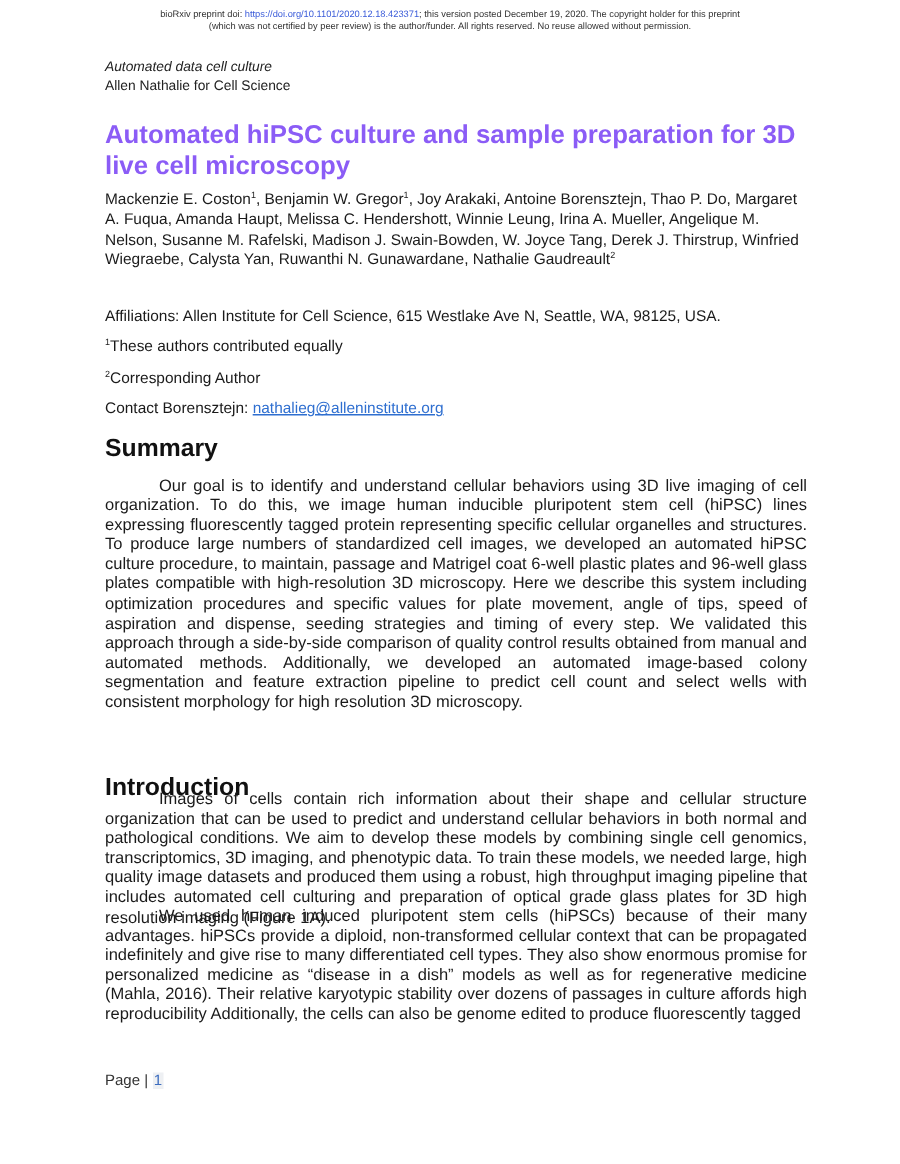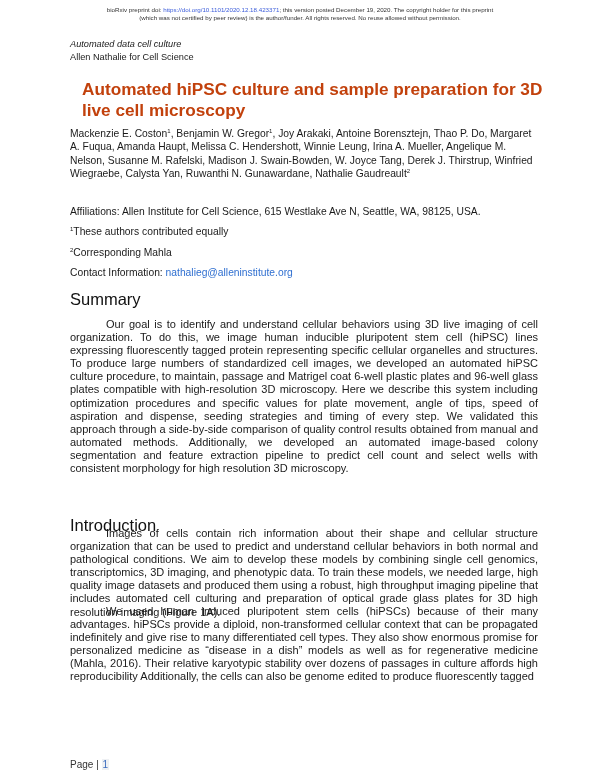--- a/index.html
+++ b/index.html
@@ -3,32 +3,32 @@
 <meta charset="utf-8">
 <style>
   html, body { margin: 0; padding: 0; background: #ffffff; }
   body { width: 600px; height: 776px; position: relative; overflow: hidden;
          font-family: "Liberation Sans", sans-serif; color: #1a1a1a; }
   .preprint { position: absolute; top: 6px; left: 0; width: 600px; text-align: center;
               font-size: 6.2px; line-height: 8px; color: #333; }
   .preprint a { color: #3a5bd9; text-decoration: none; }
   .running { position: absolute; left: 70px; top: 38px; font-size: 9.2px; line-height: 13px; color: #222; }
   .running .it { font-style: italic; }
-  .title { position: absolute; left: 82px; top: 79px; width: 470px; font-weight: bold;
-           font-size: 17.2px; line-height: 21px; color: #c2410c; margin: 0; }
+  .title { position: absolute; left: 70px; top: 79px; width: 470px; font-weight: bold;
+           font-size: 17.2px; line-height: 21px; color: #8b5cf6; margin: 0; }
   .authors { position: absolute; left: 70px; top: 127px; width: 468px; font-size: 10.3px; line-height: 13.3px; }
   .authors sup { font-size: 6px; vertical-align: 4px; line-height: 0; }
   .aff { position: absolute; left: 70px; font-size: 10.3px; line-height: 13px; }
   .aff sup { font-size: 6px; vertical-align: 4px; line-height: 0; }
-  .aff a { color: #2f6fd0; }
-  .h2 { position: absolute; left: 70px; font-weight: normal; font-size: 16.5px; margin: 0; color: #111; }
+  .aff a { color: #2f6fd0; text-decoration: underline; }
+  .h2 { position: absolute; left: 70px; font-weight: bold; font-size: 16.5px; margin: 0; color: #111; }
   .para { position: absolute; left: 70px; width: 468px; font-size: 11px; line-height: 13.1px;
           text-align: justify; margin: 0; text-indent: 36px; }
   .para b { font-weight: normal; }
-  .footer { position: absolute; left: 70px; top: 715px; font-size: 10px; color: #333; margin-top: 44px; }
+  .footer { position: absolute; left: 70px; top: 715px; font-size: 10px; color: #333; }
   .footer .num { color: #3d6dbf; background: #eef0f3; padding: 0 1px; }
 </style>
 </head>
 <body>
 
 <div class="preprint">
   <div><span>bioRxiv preprint doi: </span><a>https://doi.org/10.1101/2020.12.18.423371</a><span>; this version posted December 19, 2020. The copyright holder for this preprint</span></div>
   <div>(which was not certified by peer review) is the author/funder. All rights reserved. No reuse allowed without permission.</div>
 </div>
 
@@ -36,22 +36,22 @@
   <div class="it">Automated data cell culture</div>
   <div>Allen Nathalie for Cell Science</div>
 </div>
 
 <h1 class="title">Automated hiPSC culture and sample preparation for 3D live cell microscopy</h1>
 
 <div class="authors"><span>Mackenzie E. Coston</span><sup>1</sup><span>, Benjamin W. Gregor</span><sup>1</sup><span>, Joy Arakaki, Antoine Borensztejn, Thao P. Do, Margaret A. Fuqua, Amanda Haupt, Melissa C. Hendershott, Winnie Leung, Irina A. Mueller, Angelique M. Nelson, Susanne M. Rafelski, Madison J. Swain-Bowden, W. Joyce Tang, Derek J. Thirstrup, Winfried Wiegraebe, Calysta Yan, Ruwanthi N. Gunawardane, Nathalie Gaudreault</span><sup>2</sup></div>
 
 <div class="aff" style="top:205px;">Affiliations: Allen Institute for Cell Science, 615 Westlake Ave N, Seattle, WA, 98125, USA.</div>
 <div class="aff" style="top:225px;"><sup>1</sup><span>These authors contributed equally</span></div>
-<div class="aff" style="top:246px;"><sup>2</sup><span>Corresponding Mahla</span></div>
-<div class="aff" style="top:266px;"><span>Contact Information: </span><a>nathalieg@alleninstitute.org</a></div>
+<div class="aff" style="top:246px;"><sup>2</sup><span>Corresponding Author</span></div>
+<div class="aff" style="top:266px;"><span>Contact Borensztejn: </span><a>nathalieg@alleninstitute.org</a></div>
 
 <h2 class="h2" style="top:290px;">Summary</h2>
 <p class="para" style="top:318px;">Our goal is to identify and understand cellular behaviors using 3D live imaging of cell organization. To do this, we image human inducible pluripotent stem cell (hiPSC) lines expressing fluorescently tagged protein representing specific cellular organelles and structures. To produce large numbers of standardized cell images, we developed an automated hiPSC culture procedure, to maintain, passage and Matrigel coat 6-well plastic plates and 96-well glass plates compatible with high-resolution 3D microscopy. Here we describe this system including optimization procedures and specific values for plate movement, angle of tips, speed of aspiration and dispense, seeding strategies and timing of every step. We validated this approach through a side-by-side comparison of quality control results obtained from manual and automated methods. Additionally, we developed an automated image-based colony segmentation and feature extraction pipeline to predict cell count and select wells with consistent morphology for high resolution 3D microscopy.</p>
 
 <h2 class="h2" style="top:516px;">Introduction</h2>
 <p class="para" style="top:527px;"><span>Images of cells contain rich information about their shape and cellular structure organization that can be used to predict and understand cellular behaviors in both normal and pathological conditions. We aim to develop these models by combining single cell genomics, transcriptomics, 3D imaging, and phenotypic data. To train these models, we needed large, high quality image datasets and produced them using a robust, high throughput imaging pipeline that includes automated cell culturing and preparation of optical grade glass plates for 3D high resolution imaging (</span><b>Figure 1A</b><span>).</span></p>
 <p class="para" style="top:605px;">We used human induced pluripotent stem cells (hiPSCs) because of their many advantages. hiPSCs provide a diploid, non-transformed cellular context that can be propagated indefinitely and give rise to many differentiated cell types. They also show enormous promise for personalized medicine as “disease in a dish” models as well as for regenerative medicine (Mahla, 2016). Their relative karyotypic stability over dozens of passages in culture affords high reproducibility Additionally, the cells can also be genome edited to produce fluorescently tagged</p>
 
 <div class="footer"><span>Page | </span><span class="num">1</span></div>
 

